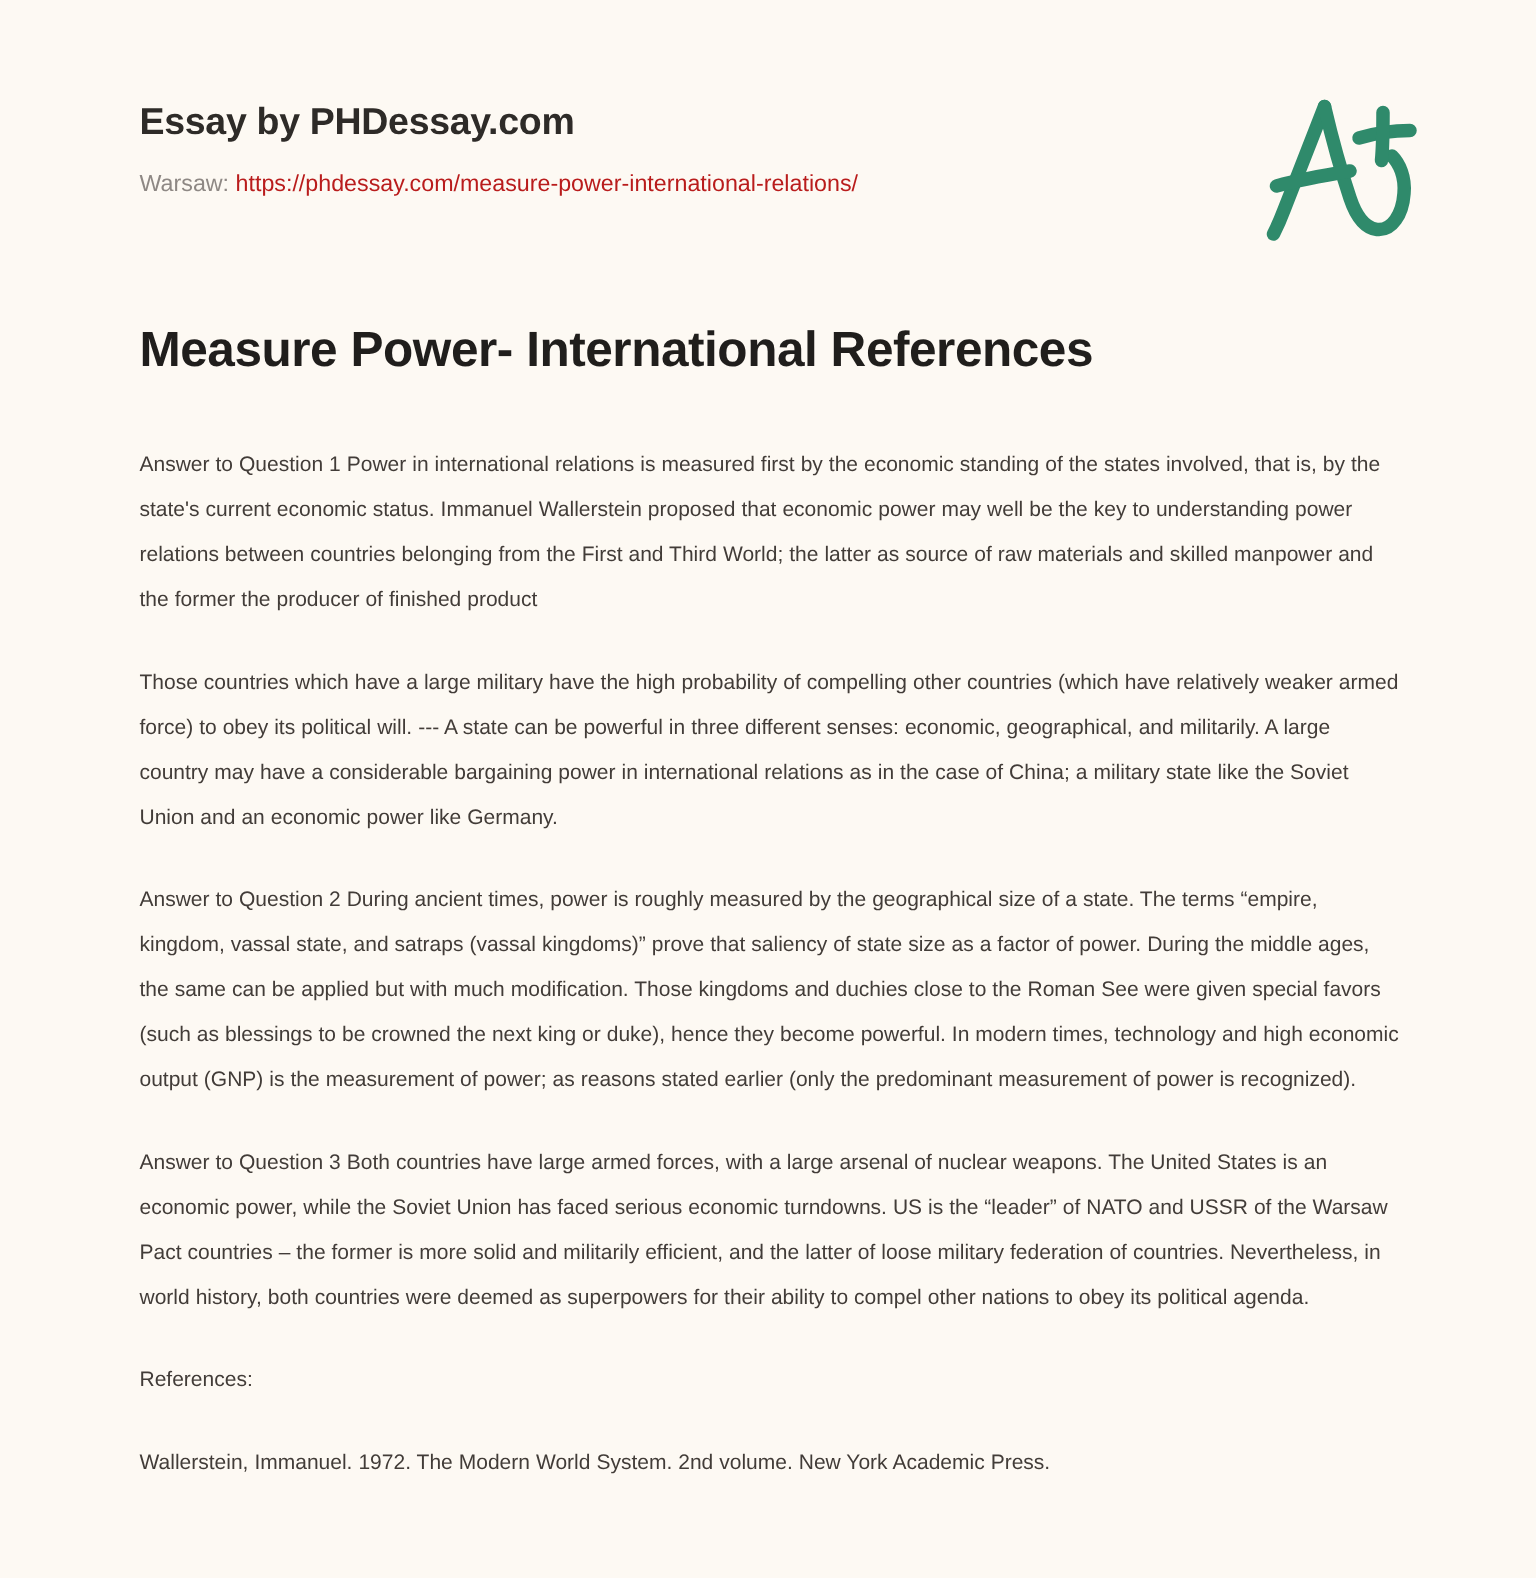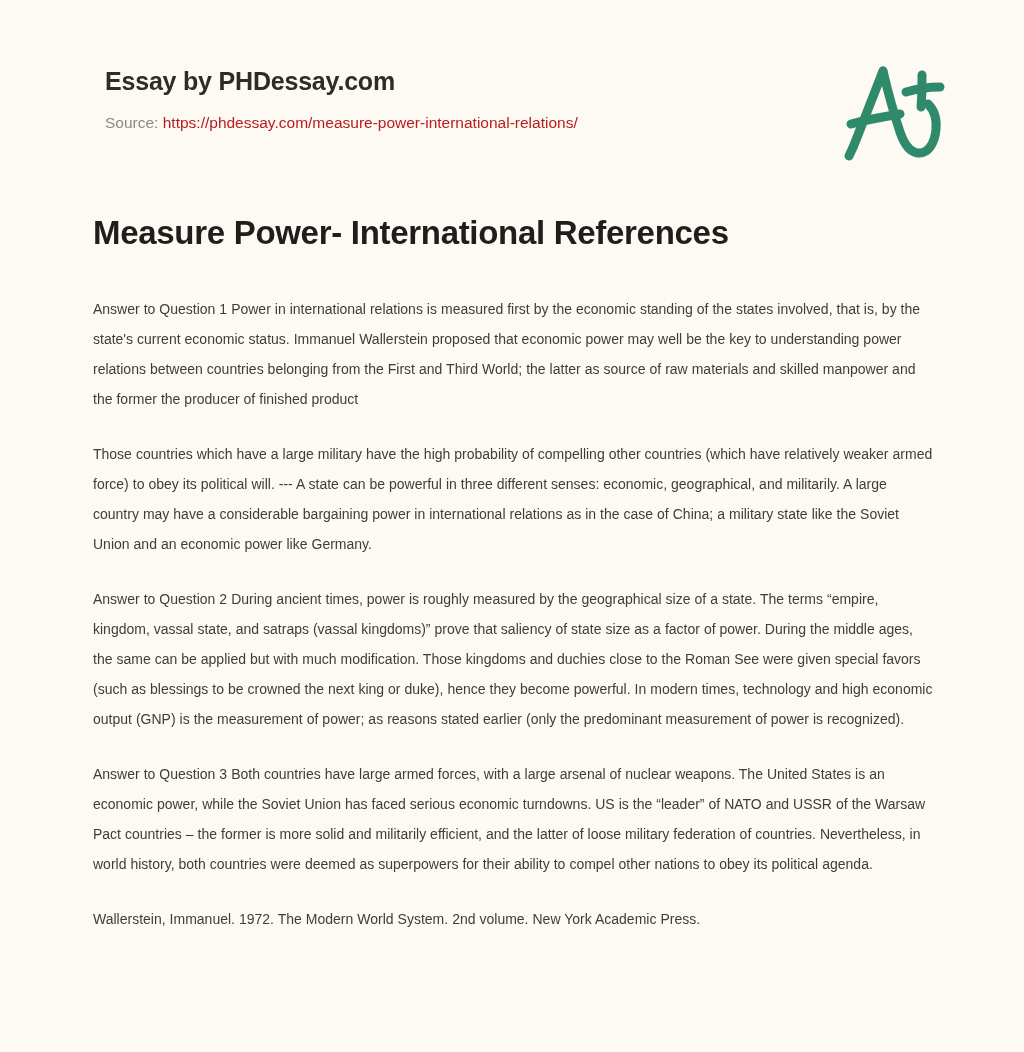--- a/index.html
+++ b/index.html
@@ -32,21 +32,20 @@
     top: 0;
     width: 1024px;
     height: 180px;
   }
 
   .brand-block {
     position: absolute;
     left: 93px;
     top: 66px;
     width: 700px;
-    margin-left: 12px;
   }
 
   .brand-title {
     font-size: 25px;
     font-weight: bold;
     color: #2e2b28;
     letter-spacing: -0.2px;
     line-height: 30px;
     margin: 0;
     white-space: nowrap;
@@ -121,21 +120,21 @@
 <body>
 
 <div class="page">
 
   <div class="header">
 
     <div class="brand-block">
       <div class="brand-title">Essay by PHDessay.com</div>
 
       <div class="source-line">
-        <span class="source-label">Source:</span>
+        <span class="source-label">Warsaw:</span>
         <span class="source-link">https://phdessay.com/measure-power-international-relations/</span>
       </div>
     </div>
 
     <div class="logo">
       <svg viewBox="0 0 116 104" xmlns="http://www.w3.org/2000/svg">
         <g fill="none" stroke="#2f8a6b" stroke-linecap="round" stroke-linejoin="round">
 
           <path d="M49 9 C44 22, 31 55, 22 78 C19 86, 17 90, 15 94" stroke-width="9"></path>
 
@@ -154,18 +153,19 @@
   </div>
 
   <div class="article">
     <h1 class="article-title">Measure Power- International References</h1>
 
     <div class="body-copy">
       <p>Answer to Question 1 Power in international relations is measured first by the economic standing of the states involved, that is, by the state's current economic status. Immanuel Wallerstein proposed that economic power may well be the key to understanding power relations between countries belonging from the First and Third World; the latter as source of raw materials and skilled manpower and the former the producer of finished product</p>
       <p>Those countries which have a large military have the high probability of compelling other countries (which have relatively weaker armed force) to obey its political will. --- A state can be powerful in three different senses: economic, geographical, and militarily. A large country may have a considerable bargaining power in international relations as in the case of China; a military state like the Soviet Union and an economic power like Germany.</p>
       <p>Answer to Question 2 During ancient times, power is roughly measured by the geographical size of a state. The terms “empire, kingdom, vassal state, and satraps (vassal kingdoms)” prove that saliency of state size as a factor of power. During the middle ages, the same can be applied but with much modification. Those kingdoms and duchies close to the Roman See were given special favors (such as blessings to be crowned the next king or duke), hence they become powerful. In modern times, technology and high economic output (GNP) is the measurement of power; as reasons stated earlier (only the predominant measurement of power is recognized).</p>
       <p>Answer to Question 3 Both countries have large armed forces, with a large arsenal of nuclear weapons. The United States is an economic power, while the Soviet Union has faced serious economic turndowns. US is the “leader” of NATO and USSR of the Warsaw Pact countries – the former is more solid and militarily efficient, and the latter of loose military federation of countries. Nevertheless, in world history, both countries were deemed as superpowers for their ability to compel other nations to obey its political agenda.</p>
+      <p>References:</p>
       <p>Wallerstein, Immanuel. 1972. The Modern World System. 2nd volume. New York Academic Press.</p>
 
     </div>
   </div>
 
 </div>
 
 </body></html>

